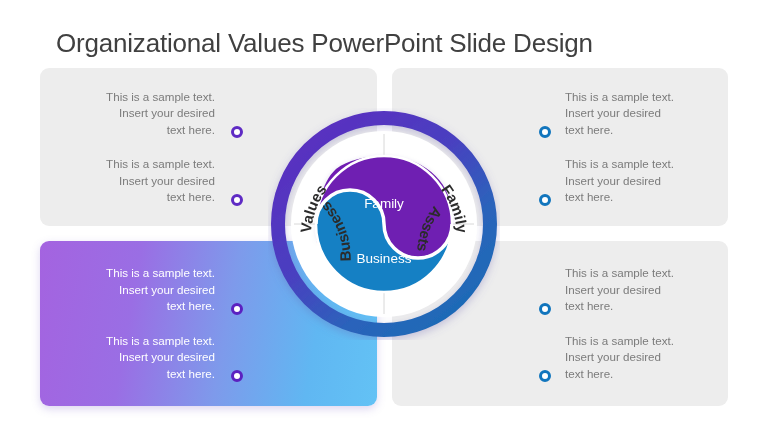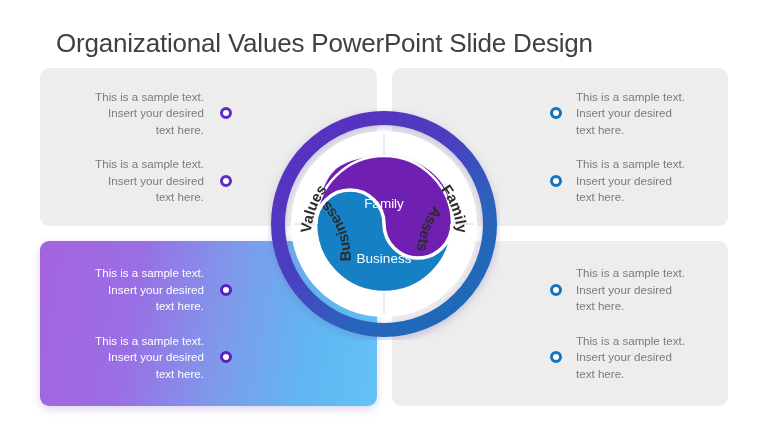--- a/index.html
+++ b/index.html
@@ -57,22 +57,22 @@
     display: flex;
     flex-direction: column;
     justify-content: center;
     height: 100%;
     box-sizing: border-box;
   }
   .items.right-side-col { left: 0; right: 0; }
 
   .item {
     display: flex;
-    align-items: center;
-    margin: 9px 12px;
+    align-items: flex-end;
+    margin: 9px 1px;
   }
   .item-text {
     font-size: 11.6px;
     line-height: 16.5px;
     color: #7b7b7b;
     white-space: pre-line;
   }
   .highlight .item-text { color: #ffffff; }
 
   

